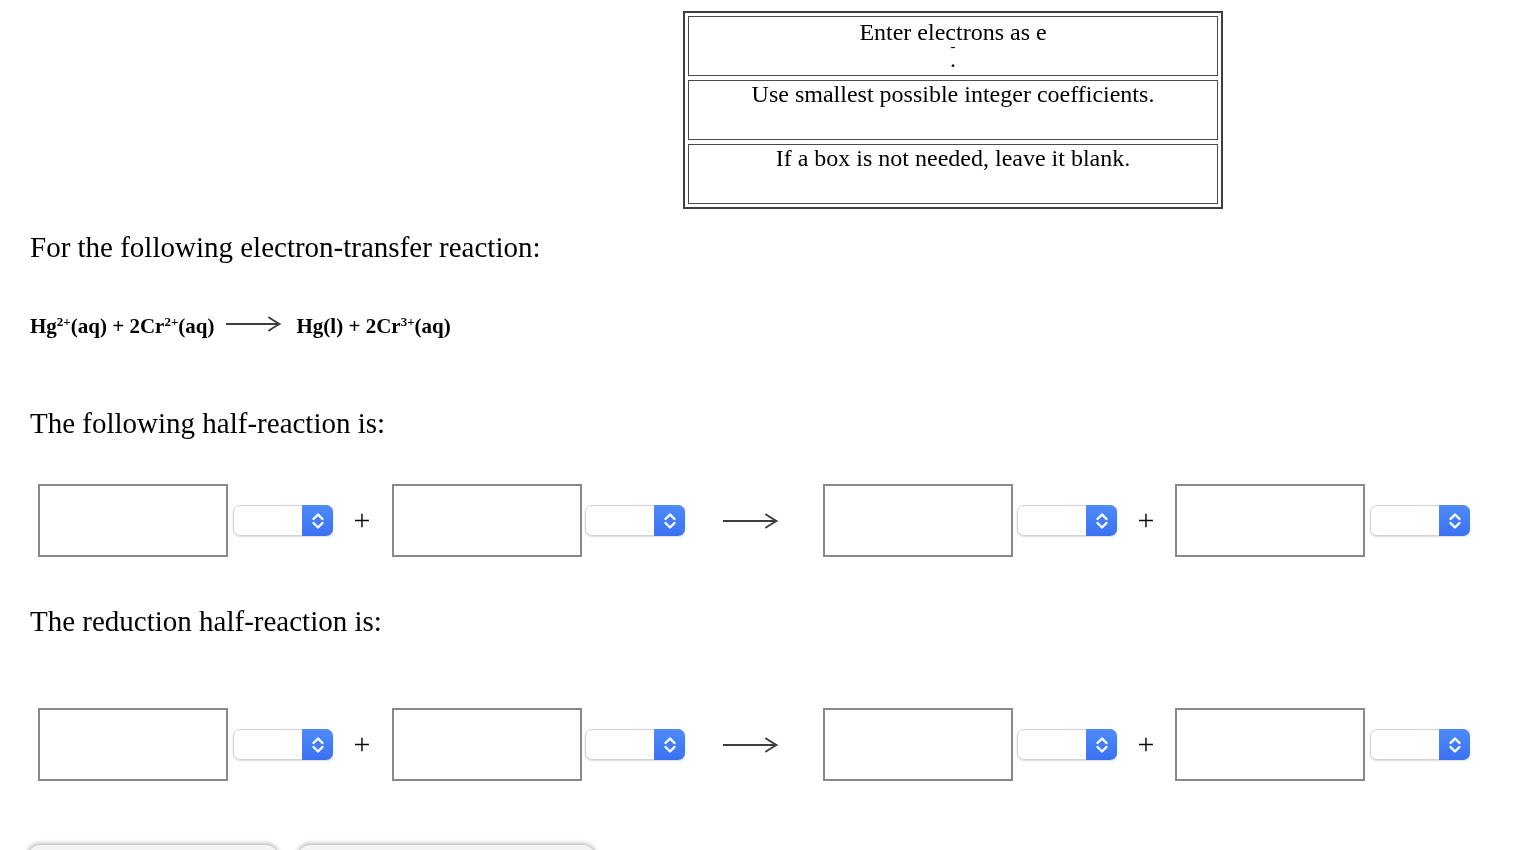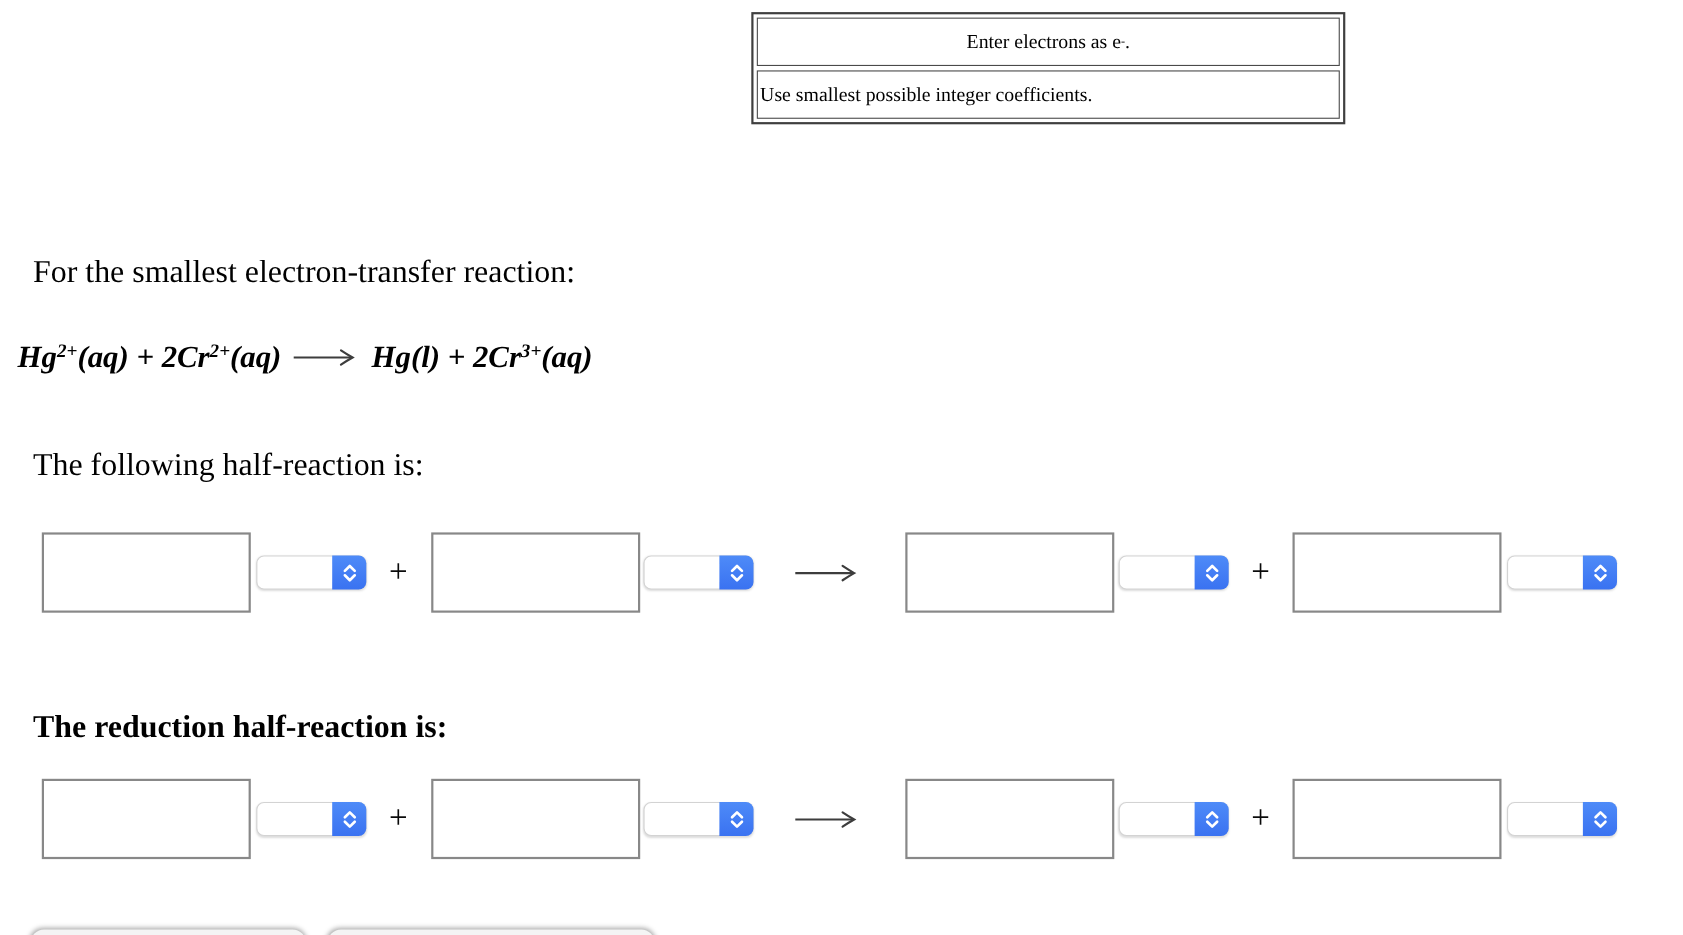--- a/index.html
+++ b/index.html
@@ -10,33 +10,34 @@
     font-family:"Liberation Serif", "DejaVu Serif", serif;
   }
   .abs { position:absolute; }
 
   
   .instruction-panel {
     left:683px; top:11px; width:540px;
     border:2px solid #3f3f3f; background:#fff; padding:3px;
   }
   .instruction-line {
-    border:1px solid #4a4a4a; height:44px; margin-bottom:4px;
-    display:flex; align-items:center; font-size:18px; padding:0 4px;
+    border:1px solid #4a4a4a; height:60px; margin-bottom:4px;
+    display:flex; align-items:center; font-size:24px; padding:0 4px;
     white-space:nowrap;
+    flex-direction:column;
   }
   .instruction-line:last-child { margin-bottom:0; }
   .line-center { justify-content:center; }
   .line-bold { font-weight:normal; padding:0 2px; }
 
   sup { font-size:0.62em; line-height:0; vertical-align:0.55em; letter-spacing:0; }
 
   
   .text-line { position:absolute; left:30px; font-size:29px; line-height:1.3; white-space:nowrap; }
-  .equation  { position:absolute; left:16px; top:306px; font-size:28px; font-weight:bold; line-height:40px; white-space:nowrap;font-style:italic; }
+  .equation  { position:absolute; left:30px; top:306px; font-size:21px; font-weight:bold; line-height:40px; white-space:nowrap; }
   .equation .eq-arrow { margin:0 10px; }
 
   
   .species-input {
     position:absolute; width:190px; height:73px;
     border:2px solid #888888; background:#fff; border-radius:0;
     font-family:inherit; font-size:26px; padding:4px 8px; outline:none;
   }
 
   
@@ -67,23 +68,24 @@
 </head>
 <body>
 
 <div class="abs instruction-panel">
   <div class="instruction-line line-center">
       <span>Enter electrons as e</span>
       <sup>-</sup>
       <span>.</span>
     </div>
   <div class="instruction-line line-bold">Use smallest possible integer coefficients.</div>
+  <div class="instruction-line">If a box is not needed, leave it blank.</div>
 </div>
 
-<div class="text-line" style="top:229px;">For the smallest electron-transfer reaction:</div>
+<div class="text-line" style="top:229px;">For the following electron-transfer reaction:</div>
 
 <div class="equation">
   <span><span>Hg</span><sup>2+</sup><span>(aq) + 2Cr</span><sup>2+</sup><span>(aq)</span></span><svg class="eq-arrow" width="62" height="18" viewBox="0 0 62 18">
       <path d="M1 9 H53" stroke="#3d3d3d" stroke-width="2" fill="none"></path>
       <path d="M44 2.5 Q50 6.5 54.5 9 Q50 11.5 44 15.5" stroke="#3d3d3d" stroke-width="2" fill="none" stroke-linecap="round"></path>
     </svg><span><span>Hg(l) + 2Cr</span><sup>3+</sup><span>(aq)</span></span>
 </div>
 
 <div class="text-line" style="top:405px;">The following half-reaction is:</div>
 
@@ -127,21 +129,21 @@
 <div class="coeff-select" style="left:1370px; top:505px;">
   <span class="select-value"></span>
   <span class="select-arrows">
     <svg width="16" height="20" viewBox="0 0 16 20">
         <path d="M3.5 8 L8 3.5 L12.5 8" stroke="#fff" stroke-width="2.4" fill="none" stroke-linecap="round" stroke-linejoin="round"></path>
         <path d="M3.5 12 L8 16.5 L12.5 12" stroke="#fff" stroke-width="2.4" fill="none" stroke-linecap="round" stroke-linejoin="round"></path>
       </svg>
   </span>
 </div>
 
-<div class="text-line" style="top:643px;font-weight:bold;">The reduction half-reaction is:</div>
+<div class="text-line" style="top:603px;">The reduction half-reaction is:</div>
 
 <input class="species-input" style="left: 38px; top: 708px;" value="">
 <div class="coeff-select" style="left:233px; top:729px;">
   <span class="select-value"></span>
   <span class="select-arrows">
     <svg width="16" height="20" viewBox="0 0 16 20">
         <path d="M3.5 8 L8 3.5 L12.5 8" stroke="#fff" stroke-width="2.4" fill="none" stroke-linecap="round" stroke-linejoin="round"></path>
         <path d="M3.5 12 L8 16.5 L12.5 12" stroke="#fff" stroke-width="2.4" fill="none" stroke-linecap="round" stroke-linejoin="round"></path>
       </svg>
   </span>

